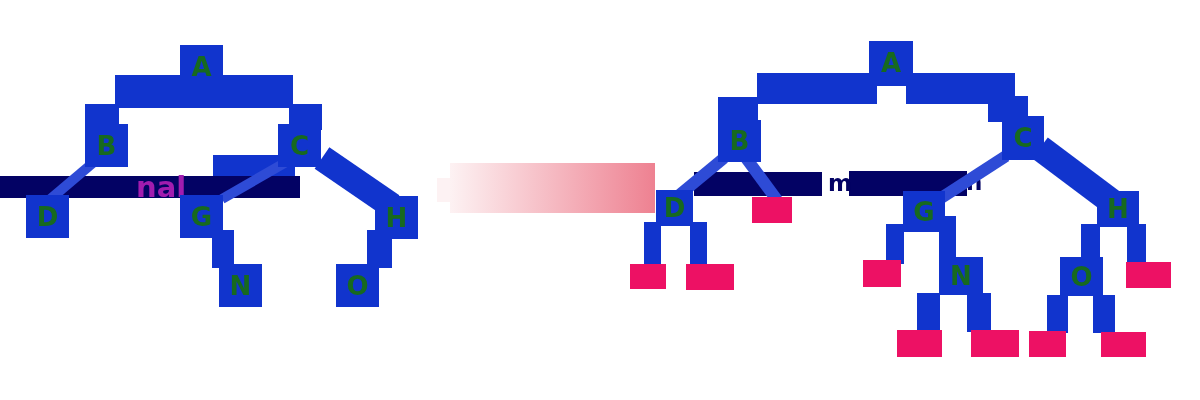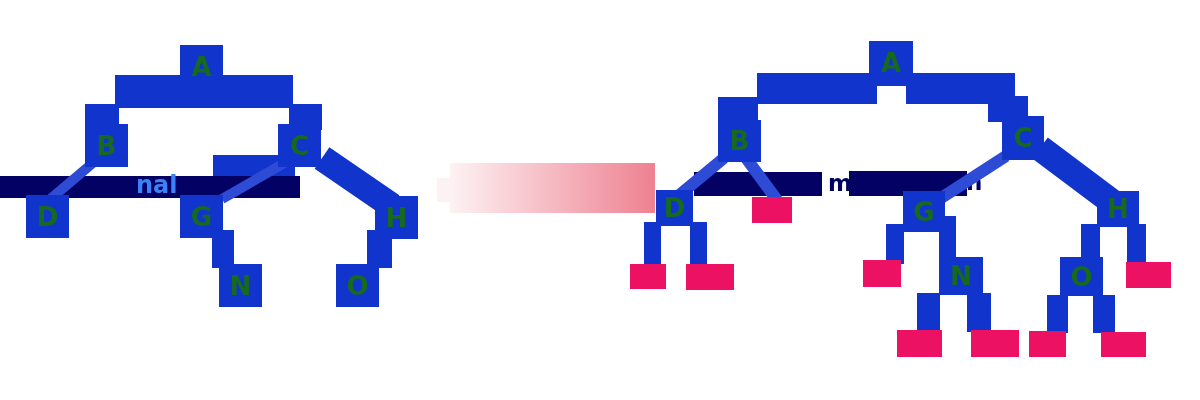--- a/index.html
+++ b/index.html
@@ -29,21 +29,21 @@
 
   <svg class="layer z1">
     <line id="sl0" x1="322" y1="158" x2="392" y2="206" stroke="#1134cd" stroke-width="26"></line>
     <line id="sl1" x1="1040" y1="148" x2="1112" y2="202" stroke="#1134cd" stroke-width="26"></line>
   </svg>
 
   <div class="bar z2" id="bar-left" style="left: 0px; top: 176px; width: 300px; height: 22px; background: rgb(3, 2, 100);"></div>
   <div class="bar z2" id="bar-right-1" style="left: 694px; top: 172px; width: 128px; height: 24px; background: rgb(3, 2, 100);"></div>
   <div class="bar z2" id="bar-right-2" style="left: 849px; top: 171px; width: 118px; height: 25px; background: rgb(3, 2, 100);"></div>
 
-  <span class="cap z3" id="cap-nal" style="left: 136px; top: 173px; font-size: 24px; color: #3b82f6;">nal</span>
+  <span class="cap z3" id="cap-nal" style="left: 136px; top: 173px; font-size: 29px; color: #a21caf;">nal</span>
   <span class="cap z3" id="cap-m" style="left: 828px; top: 172px; font-size: 23px; color: rgb(3, 2, 100);">m</span>
   <span class="cap z3" id="cap-n" style="left: 966px; top: 171px; font-size: 23px; color: rgb(3, 2, 100);">n</span>
 
   <div id="arrow-stub" class="z2" style="left: 437px; top: 178px; width: 13px; height: 24px; background: rgb(253, 242, 243);"></div>
   <div id="arrow-main" class="z2" style="left: 450px; top: 163px; width: 205px; height: 50px; background: linear-gradient(to right, rgb(253, 242, 243), rgb(238, 129, 145));"></div>
 
   <svg class="layer z3">
     <line id="ol0" x1="48" y1="201" x2="94" y2="162" stroke="#2e4bd6" stroke-width="10"></line>
     <line id="ol1" x1="222" y1="199" x2="295" y2="157" stroke="#2e4bd6" stroke-width="10"></line>
     <line id="ol2" x1="672" y1="201" x2="724" y2="158" stroke="#2e4bd6" stroke-width="12"></line>

